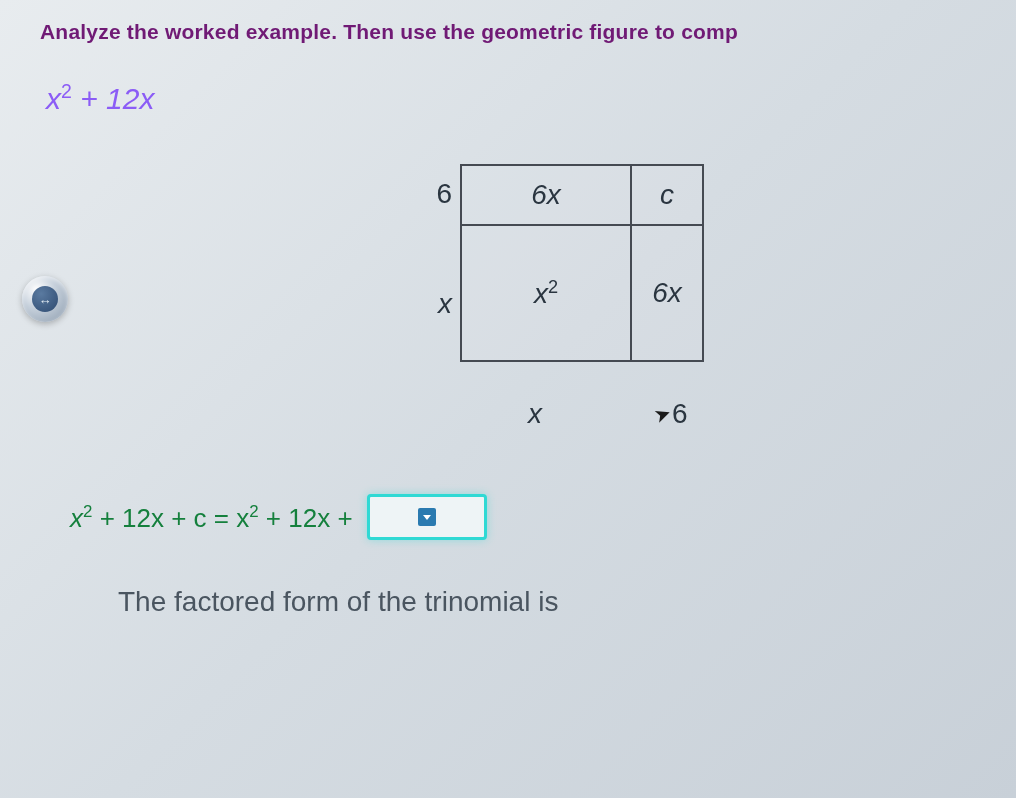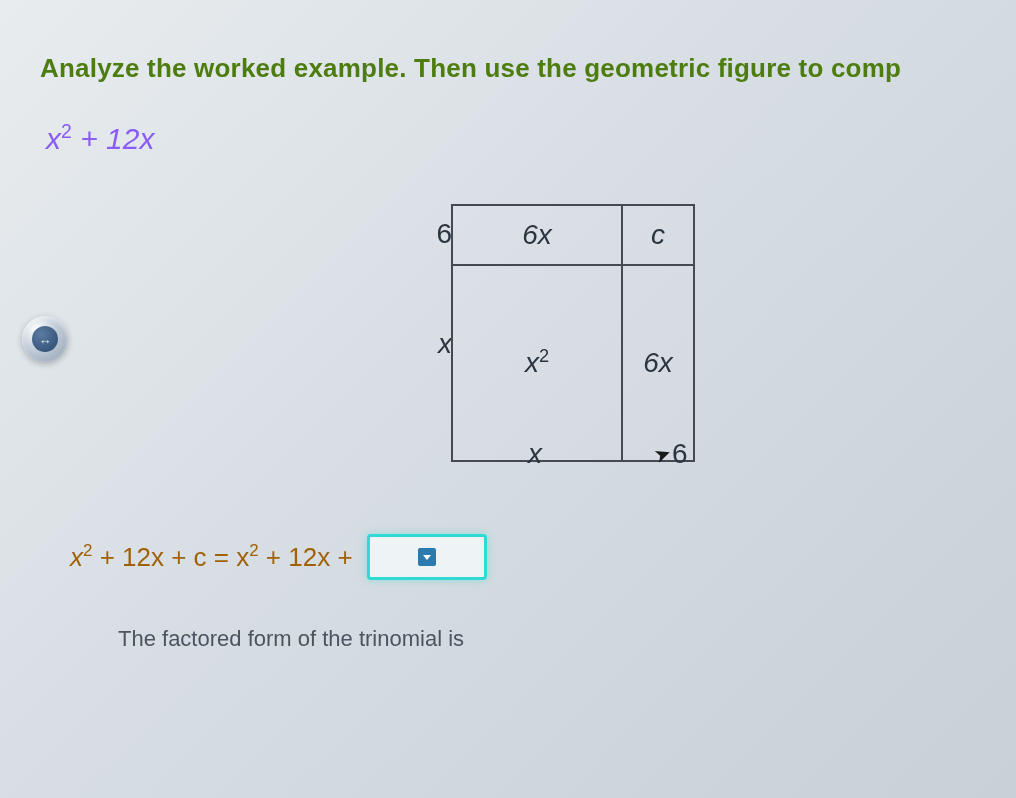--- a/index.html
+++ b/index.html
@@ -12,26 +12,25 @@
     background: linear-gradient(135deg, #e8ecef 0%, #d5dce2 50%, #c8d0d8 100%);
     color: #2a3540;
     overflow: hidden;
   }
   .page {
     padding: 18px 28px 20px 40px;
     position: relative;
     height: 100%;
   }
   .instruction {
-    font-size: 26px;
+    font-size: 21px;
     font-weight: 700;
     line-height: 1.35;
-    color: #4d7c0f;
+    color: #701a75;
     letter-spacing: 0.2px;
-    margin-top: 33px;
   }
   .expression {
     font-size: 30px;
     font-style: italic;
     color: #8b5cf6;
     margin-top: 34px;
     margin-left: 6px;
   }
   .sup { font-size: 0.65em; vertical-align: super; font-style: normal; }
   .xterm { font-style: italic; }
@@ -60,35 +59,35 @@
     border-radius: 50%;
     background: radial-gradient(circle at 35% 30%, #5a7aa0 0%, #2e4a70 100%);
     display: flex;
     align-items: center;
     justify-content: center;
     color: #dfe8f0;
     font-size: 13px;
   }
   .geo-table {
     position: absolute;
-    left: 411px;
+    left: 420px;
     top: 0;
     border-collapse: collapse;
   }
   .geo-table td {
     border: 2px solid #454a52;
     text-align: center;
     vertical-align: middle;
     font-size: 28px;
     color: #2a3540;
     background: rgba(255,255,255,0.05);
   }
   .cell-top-left { width: 170px; height: 60px; }
   .cell-top-right { width: 72px; height: 60px; font-style: italic; }
-  .cell-mid-left { height: 196px; }
+  .cell-mid-left { height: 136px; }
   .cell-mid-right { }
   .row-label-left {
     position: absolute;
     font-size: 28px;
     color: #2a3540;
     text-align: right;
     width: 30px;
   }
   .lbl-6 { left: 382px; top: 14px; }
   .lbl-x { left: 382px; top: 124px; font-style: italic; }
@@ -111,21 +110,21 @@
   .equation-row {
     margin-top: 10px;
     margin-left: 30px;
     display: flex;
     align-items: center;
     gap: 14px;
   }
   .equation-text {
     font-size: 26px;
     font-style: italic;
-    color: #a16207;
+    color: #15803d;
   }
   .equation-text .op { font-style: normal; }
   .dropdown {
     width: 120px;
     height: 46px;
     border: 3px solid #2fd9d4;
     border-radius: 4px;
     background: #eef4f6;
     box-shadow: 0 0 8px rgba(47,217,212,0.4);
     display: flex;
@@ -144,21 +143,21 @@
   }
   .dropdown-caret::after {
     content: "";
     border-left: 4px solid transparent;
     border-right: 4px solid transparent;
     border-top: 5px solid #fff;
   }
   .footer-text {
     margin-top: 46px;
     margin-left: 78px;
-    font-size: 22px;
+    font-size: 28px;
     color: #4a5560;
   }
   .it { font-style: italic; }
 </style>
 </head>
 <body>
 
 <div class="page">
 
   <div class="instruction">

